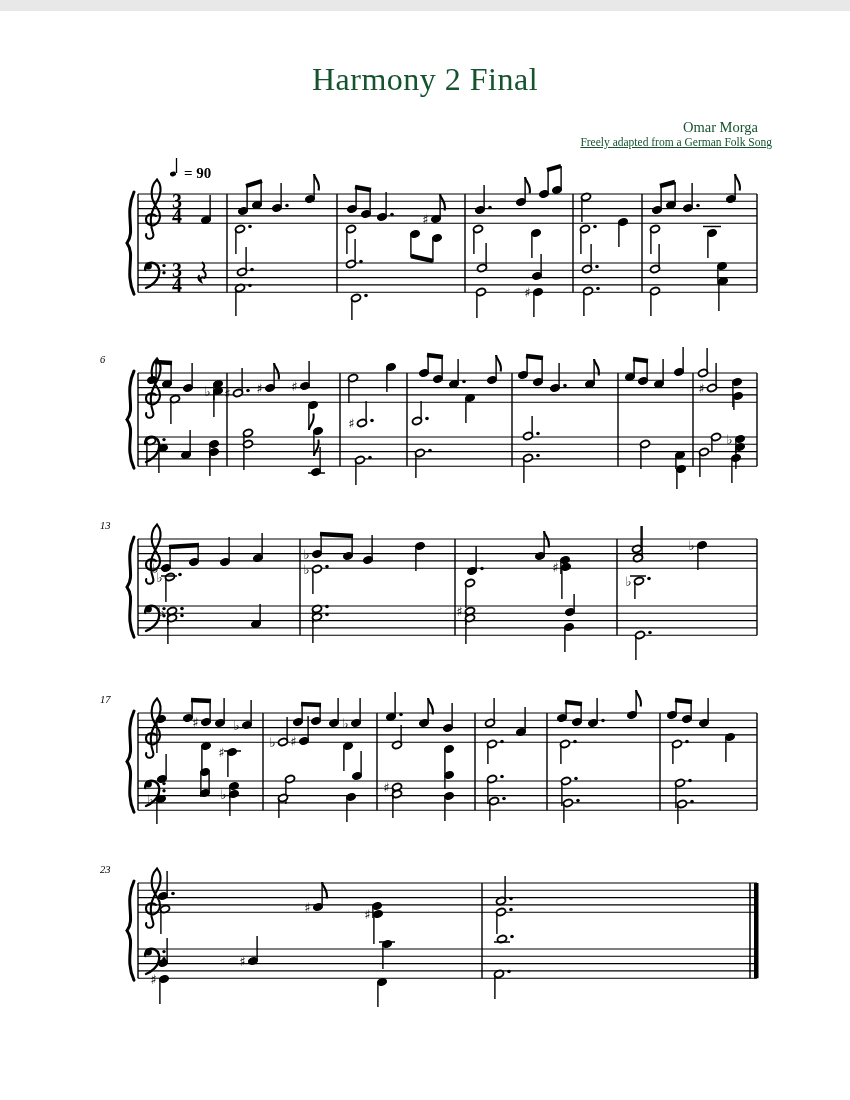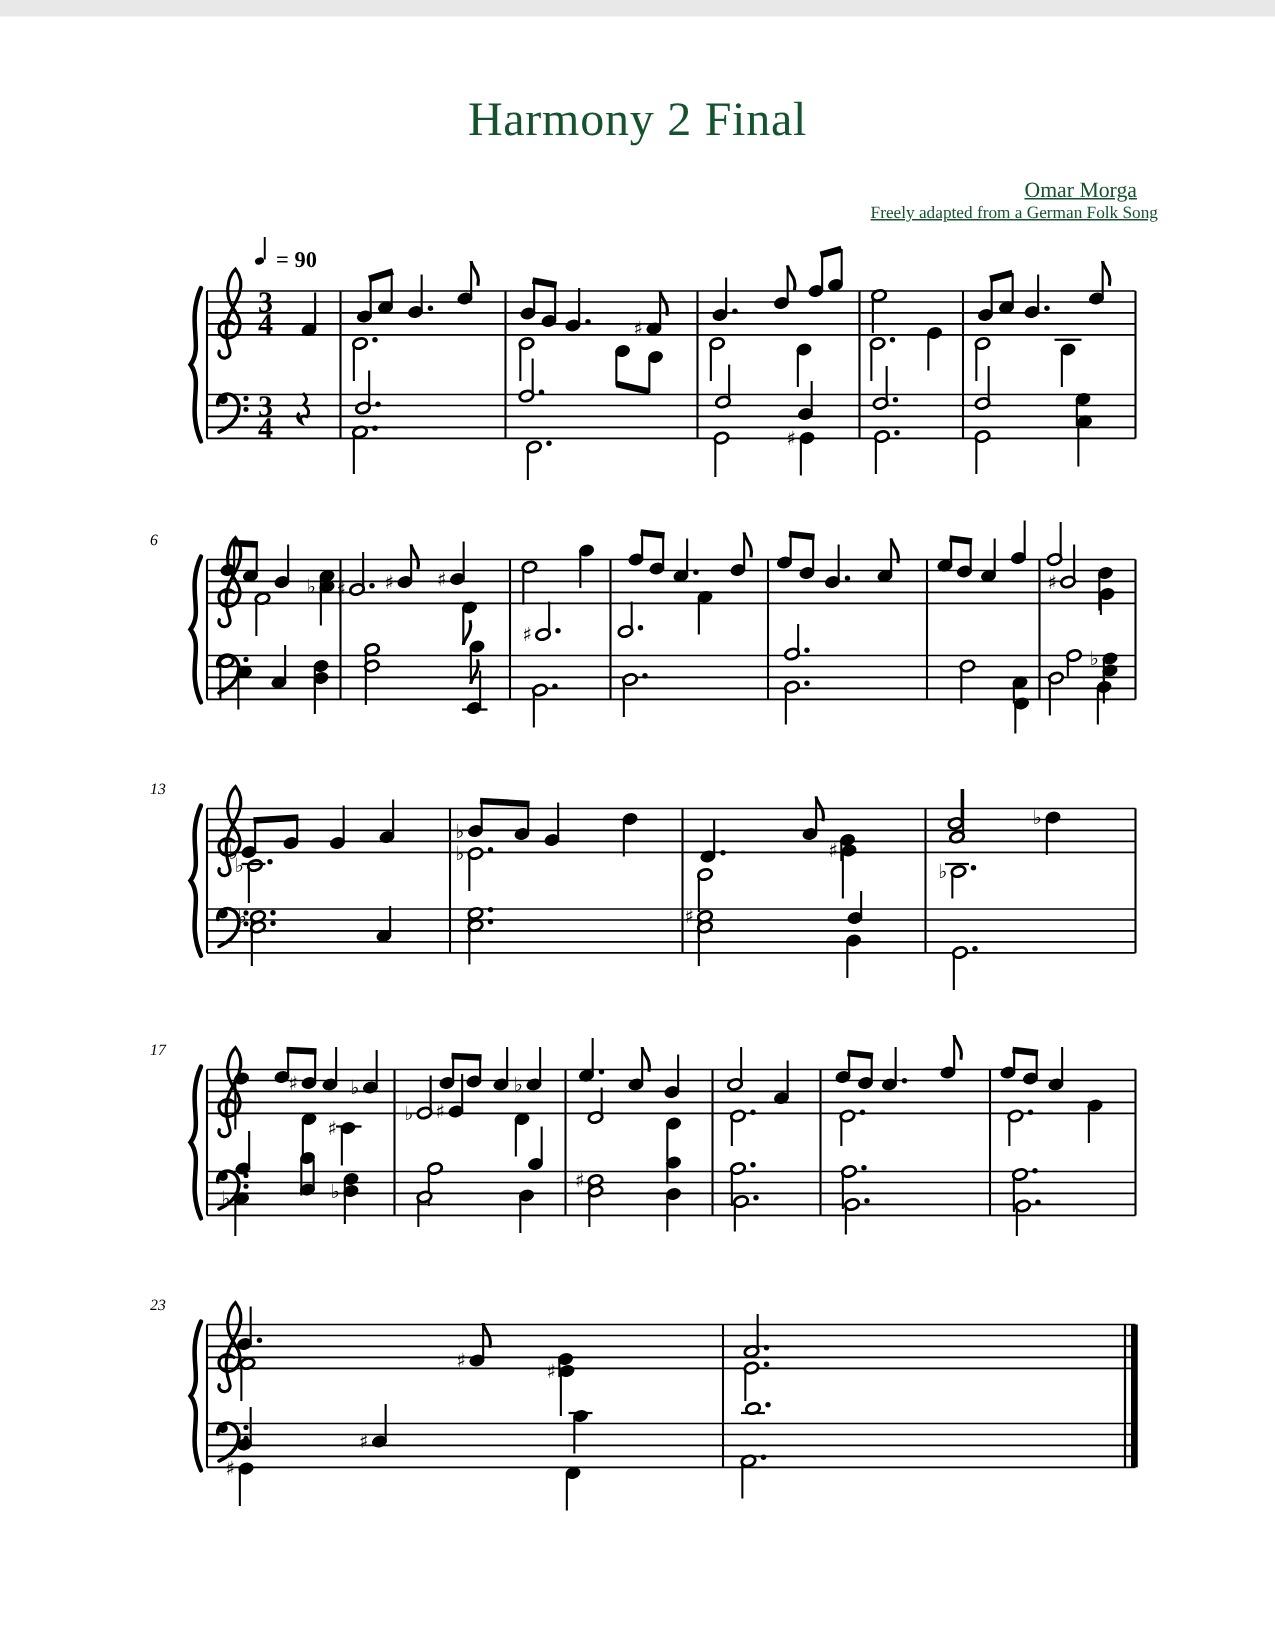--- a/index.html
+++ b/index.html
@@ -1,21 +1,21 @@
 <!DOCTYPE html>
 <html><head>
 <meta charset="utf-8">
 <style>
   html,body{margin:0;padding:0;background:#e8e8e8;}
   .page{position:relative;width:850px;height:1100px;background:#ffffff;margin:11px auto;
         font-family:"Liberation Serif", serif;color:#14532d;overflow:hidden;}
   .title{position:absolute;top:50px;left:0;right:0;text-align:center;
          font-size:32px;letter-spacing:0.5px;}
   .credit{position:absolute;right:78px;text-align:right;}
-  .composer{top:108px;font-size:14.5px;padding-right:14px;text-decoration:underline;}
+  .composer{top:108px;font-size:14.5px;padding-right:14px;}
   .subtitle{top:125px;font-size:11.5px;text-decoration:underline;}
   svg{position:absolute;top:0;left:0;}
   text{font-family:"Liberation Serif", serif;}
   .acc{font-family:"DejaVu Sans", sans-serif;}
 </style>
 </head>
 <body>
 
 <div class="page">
   <div class="title">Harmony 2 Final</div>

